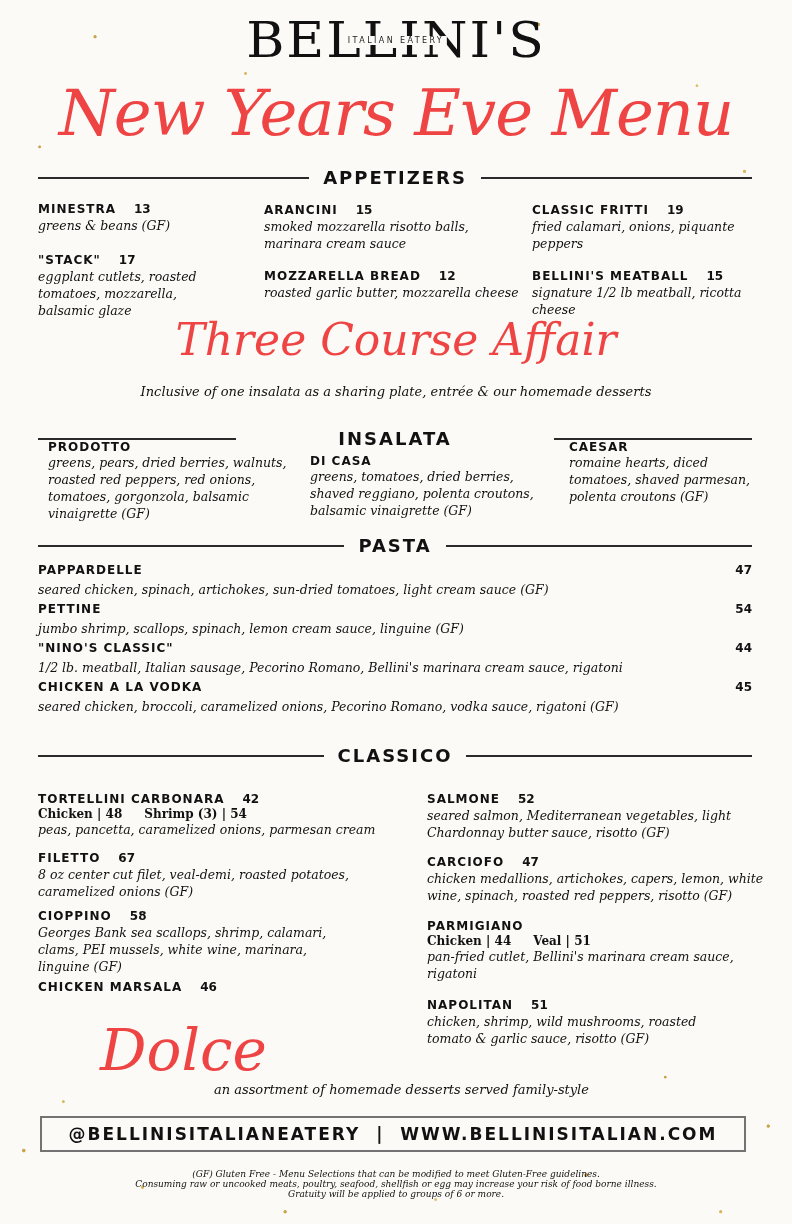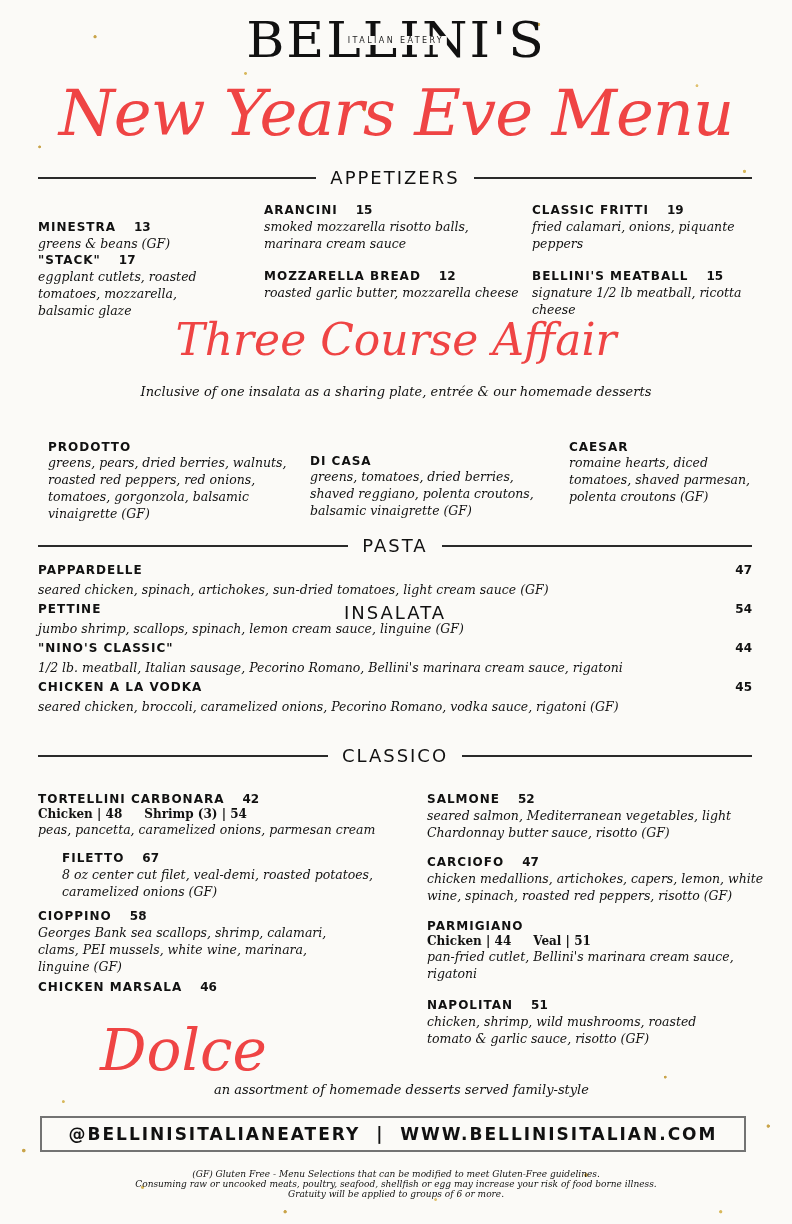--- a/index.html
+++ b/index.html
@@ -25,21 +25,21 @@
       radial-gradient(circle at 84% 88%, #c9a44a 1px, transparent 1.8px);
   }
   .abs{position:absolute;}
   .logo{left:0;right:0;top:14px;text-align:center;}
   .logo-main{font-family:"DejaVu Serif",serif;font-size:52px;letter-spacing:2px;font-weight:normal;line-height:52px;color:#111;position:relative;display:inline-block;transform:scaleY(0.95);}
   .logo-sub{position:absolute;left:50%;top:22px;transform:translateX(-50%);font-family:"DejaVu Sans",sans-serif;font-size:8px;letter-spacing:2.4px;background:#fbfaf7;padding:0 3px;color:#222;white-space:nowrap;}
   .script{font-family:"DejaVu Serif",serif;font-style:italic;color:#ef4444;}
   .title-script{left:0;right:0;top:76px;text-align:center;font-size:64px;letter-spacing:-1px;}
   .section-head{left:38px;width:714px;display:flex;align-items:center;}
   .section-head .line{flex:1;height:2px;background:#2a2a2a;}
-  .section-head .label{font-family:"DejaVu Sans",sans-serif;font-weight:normal;font-size:18px;letter-spacing:2px;padding:0 14px;}
+  .section-head .label{font-family:"DejaVu Sans",sans-serif;font-weight:bold;font-size:18px;letter-spacing:2px;padding:0 14px;}
   .name{font-family:"DejaVu Sans",sans-serif;font-weight:bold;font-size:12px;letter-spacing:1px;}
   .price{font-family:"DejaVu Sans",sans-serif;font-weight:bold;font-size:12px;margin-left:18px;}
   .desc{font-style:italic;font-size:12.5px;line-height:17px;}
   .variants{font-weight:bold;font-size:12px;}
   .variants span{margin-right:22px;}
   .item{position:absolute;}
   .pasta-row{position:absolute;left:38px;width:714px;}
   .pasta-row .top{display:flex;justify-content:space-between;}
   .pasta-row .desc{margin-top:4px;}
   .subtitle{left:0;right:0;text-align:center;font-style:italic;font-size:13px;}
@@ -56,21 +56,21 @@
   <span class="logo-sub">ITALIAN EATERY</span>
 </div>
 <div class="abs script title-script">New Years Eve Menu</div>
 
 <div class="abs section-head" style="top:167px;">
   <div class="line"></div>
   <div class="label">APPETIZERS</div>
   <div class="line"></div>
 </div>
 
-<div class="item" style="left:38px;top:216px;width:210px;">
+<div class="item" style="left:38px;top:198px;width:210px;">
   <span class="name">MINESTRA</span><span class="price">13</span>
   <div class="desc">greens &amp; beans  (GF)</div>
 </div>
 <div class="item" style="left:38px;top:249px;width:180px;">
   <span class="name">"STACK"</span><span class="price">17</span>
   <div class="desc">eggplant cutlets, roasted tomatoes, mozzarella, balsamic glaze</div>
 </div>
 <div class="item" style="left:264px;top:199px;width:230px;">
   <span class="name">ARANCINI</span><span class="price">15</span>
   <div class="desc">smoked mozzarella risotto balls, marinara cream sauce</div>
@@ -84,21 +84,21 @@
   <div class="desc">fried calamari, onions, piquante peppers</div>
 </div>
 <div class="item" style="left:532px;top:265px;width:210px;">
   <span class="name">BELLINI'S MEATBALL</span><span class="price">15</span>
   <div class="desc">signature 1/2 lb meatball, ricotta cheese</div>
 </div>
 
 <div class="abs script" style="left:0;right:0;top:314px;text-align:center;font-size:44px;">Three Course Affair</div>
 <div class="abs subtitle" style="top:384px;">Inclusive of one insalata as a sharing plate, entrée &amp; our homemade desserts</div>
 
-<div class="abs section-head" style="top:404px;flex-direction:column;">
+<div class="abs section-head" style="top:428px;">
   <div class="line" style="flex:0 0 198px;"></div>
   <div class="label" style="flex:1;text-align:center;">INSALATA</div>
   <div class="line" style="flex:0 0 198px;"></div>
 </div>
 <div class="item" style="left:48px;top:440px;width:245px;">
   <div class="name">PRODOTTO</div>
   <div class="desc">greens, pears, dried berries, walnuts, roasted red peppers, red onions, tomatoes, gorgonzola, balsamic vinaigrette  (GF)</div>
 </div>
 <div class="item" style="left:310px;top:440px;width:235px;margin-top:14px;">
   <div class="name">DI CASA</div>
@@ -147,21 +147,21 @@
   <div class="line"></div>
   <div class="label">CLASSICO</div>
   <div class="line"></div>
 </div>
 
 <div class="item" style="left:38px;top:788px;width:360px;">
   <span class="name">TORTELLINI CARBONARA</span><span class="price">42</span>
   <div class="variants"><span>Chicken | 48</span><span>Shrimp (3) | 54</span></div>
   <div class="desc">peas, pancetta, caramelized onions, parmesan cream</div>
 </div>
-<div class="item" style="left:38px;top:847px;width:330px;margin-left:24px;">
+<div class="item" style="left:38px;top:847px;width:330px;">
   <span class="name">FILETTO</span><span class="price">67</span>
   <div class="desc">8 oz center cut filet, veal-demi, roasted potatoes, caramelized onions  (GF)</div>
 </div>
 <div class="item" style="left:38px;top:905px;width:300px;">
   <span class="name">CIOPPINO</span><span class="price">58</span>
   <div class="desc">Georges Bank sea scallops, shrimp, calamari, clams, PEI mussels, white wine, marinara, linguine  (GF)</div>
 </div>
 <div class="item" style="left:38px;top:976px;width:345px;">
   <span class="name">CHICKEN MARSALA</span><span class="price">46</span>
 </div>

